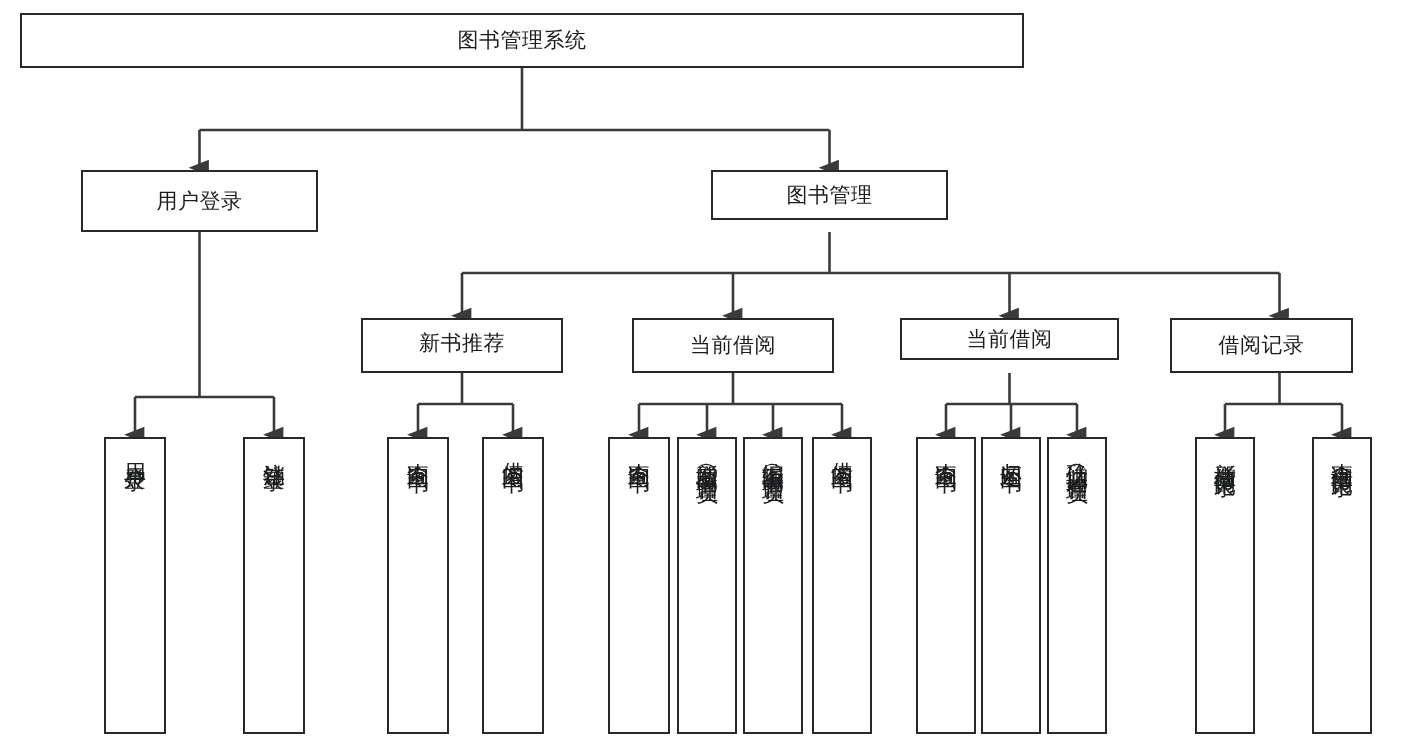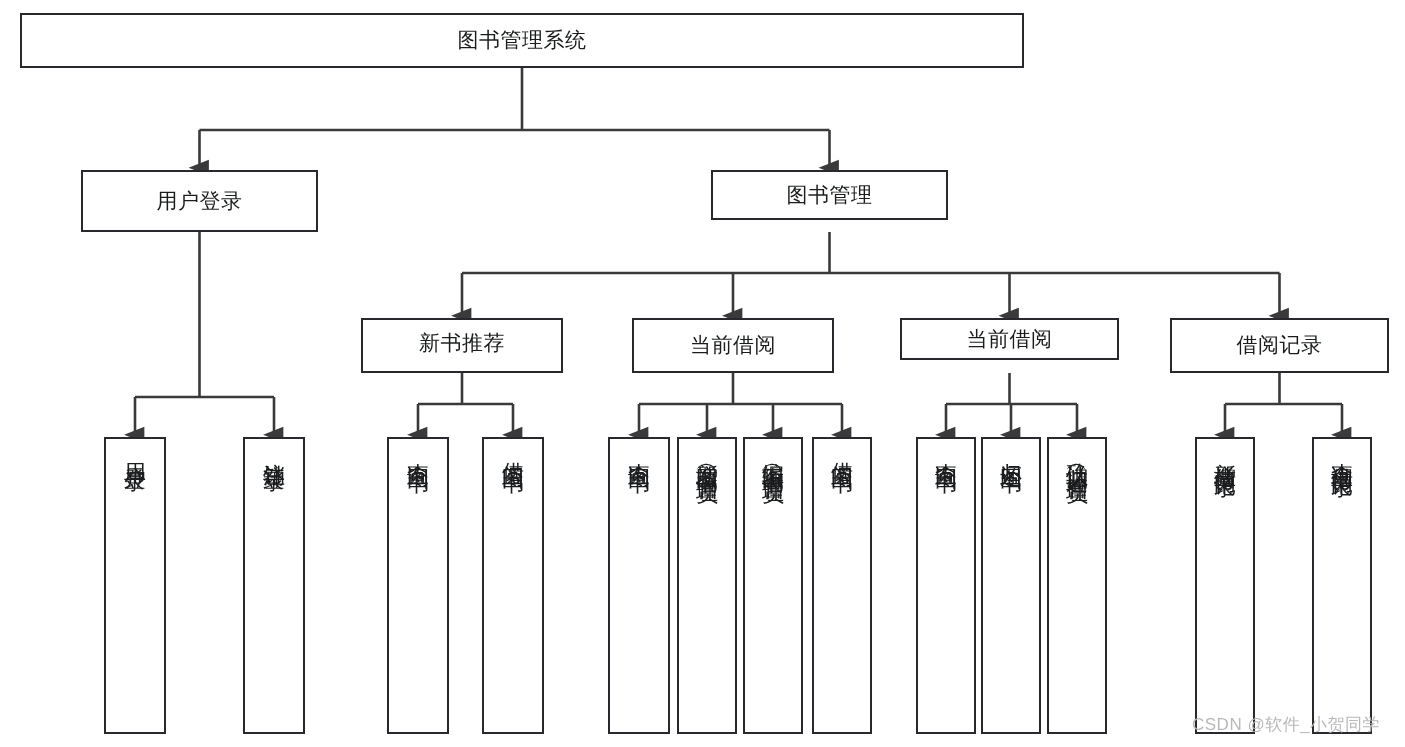--- a/index.html
+++ b/index.html
@@ -130,21 +130,21 @@
       </div>
       <div class="node-box node-h" style="left: 361px; top: 318px; width: 202px; height: 55px; font-family: Liberation Mono, monospace;">
         <span class="node-label">新书推荐</span>
       </div>
       <div class="node-box node-h" style="left: 632px; top: 318px; width: 202px; height: 55px;">
         <span class="node-label">当前借阅</span>
       </div>
       <div class="node-box node-h" style="left: 900px; top: 318px; width: 219px; height: 42px;">
         <span class="node-label">当前借阅</span>
       </div>
-      <div class="node-box node-h" style="left: 1170px; top: 318px; width: 219px; height: 55px;">
+      <div class="node-box node-h" style="left: 1170px; top: 318px; width: 183px; height: 55px;">
         <span class="node-label">借阅记录</span>
       </div>
       <div class="node-box node-v" style="left: 104px; top: 437px; width: 62px; height: 297px;">
         <span class="node-label">用户登录</span>
       </div>
       <div class="node-box node-v" style="left: 243px; top: 437px; width: 62px; height: 297px;">
         <span class="node-label">注销登录</span>
       </div>
       <div class="node-box node-v" style="left: 387px; top: 437px; width: 62px; height: 297px;">
         <span class="node-label">查询图书</span>
@@ -174,15 +174,14 @@
         <span class="node-label">确认归还（管理员）</span>
       </div>
       <div class="node-box node-v" style="left: 1195px; top: 437px; width: 60px; height: 297px;">
         <span class="node-label">新增借阅记录</span>
       </div>
       <div class="node-box node-v" style="left: 1312px; top: 437px; width: 60px; height: 297px;">
         <span class="node-label">查询借阅记录</span>
       </div>
     </div>
 
-  <div class="watermark" style="left: 1192px; top: 713px;">CSDN @软件_小贺同学</div>
 
 </div>
 
 </body></html>

